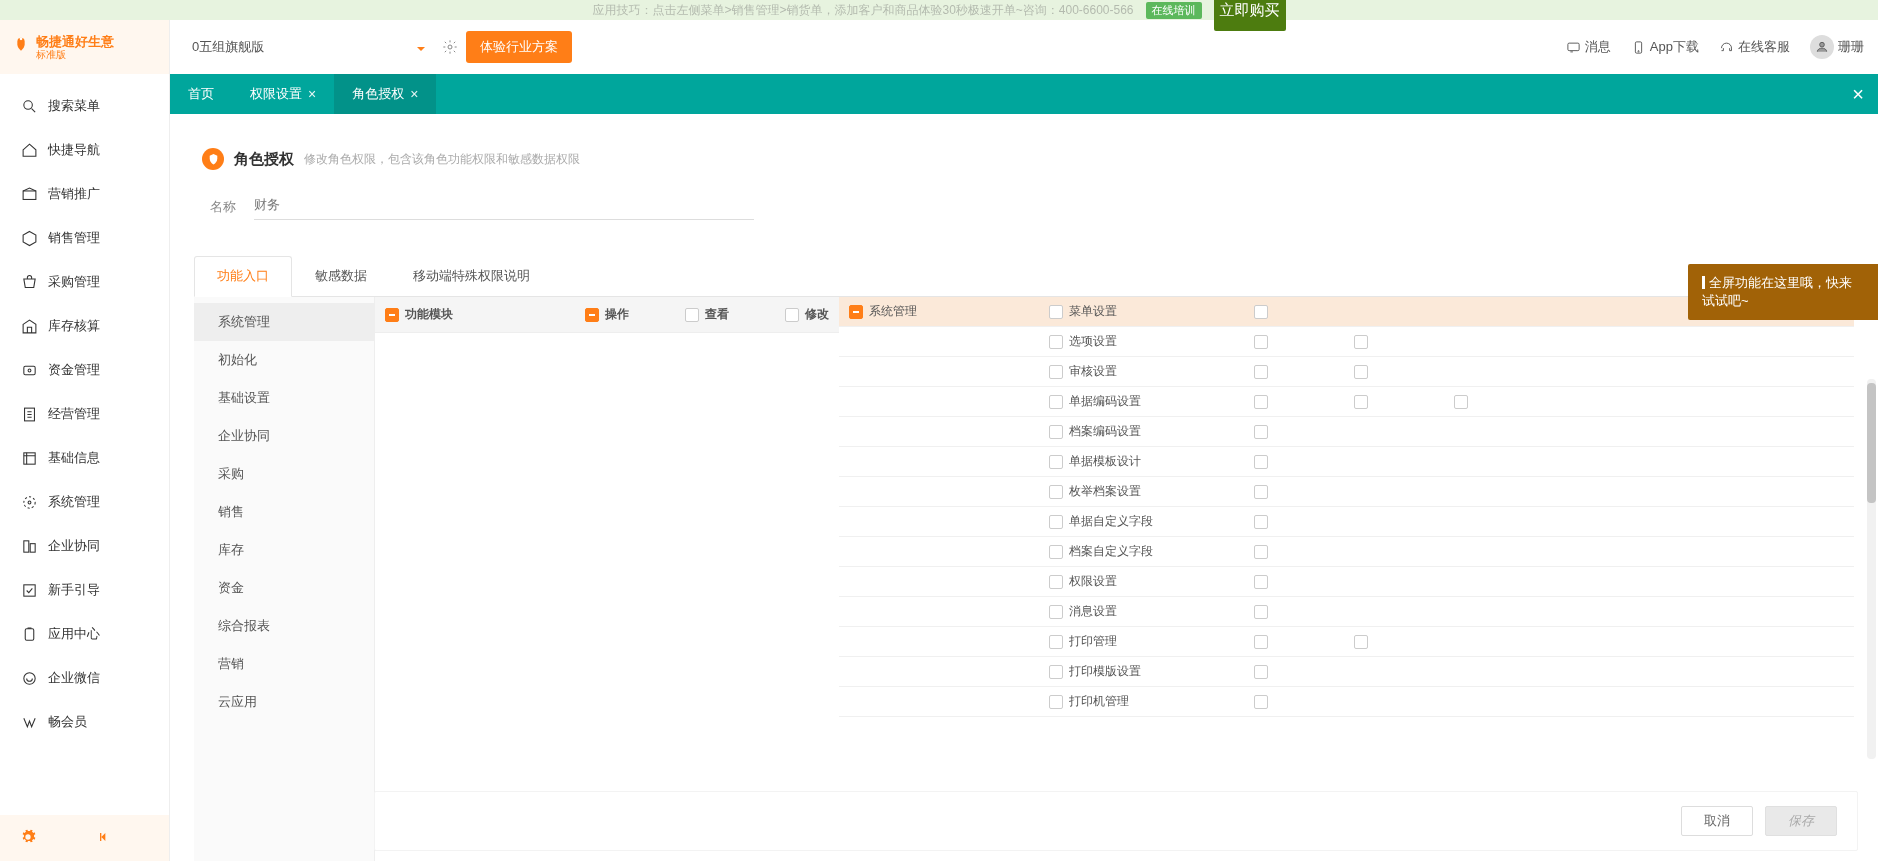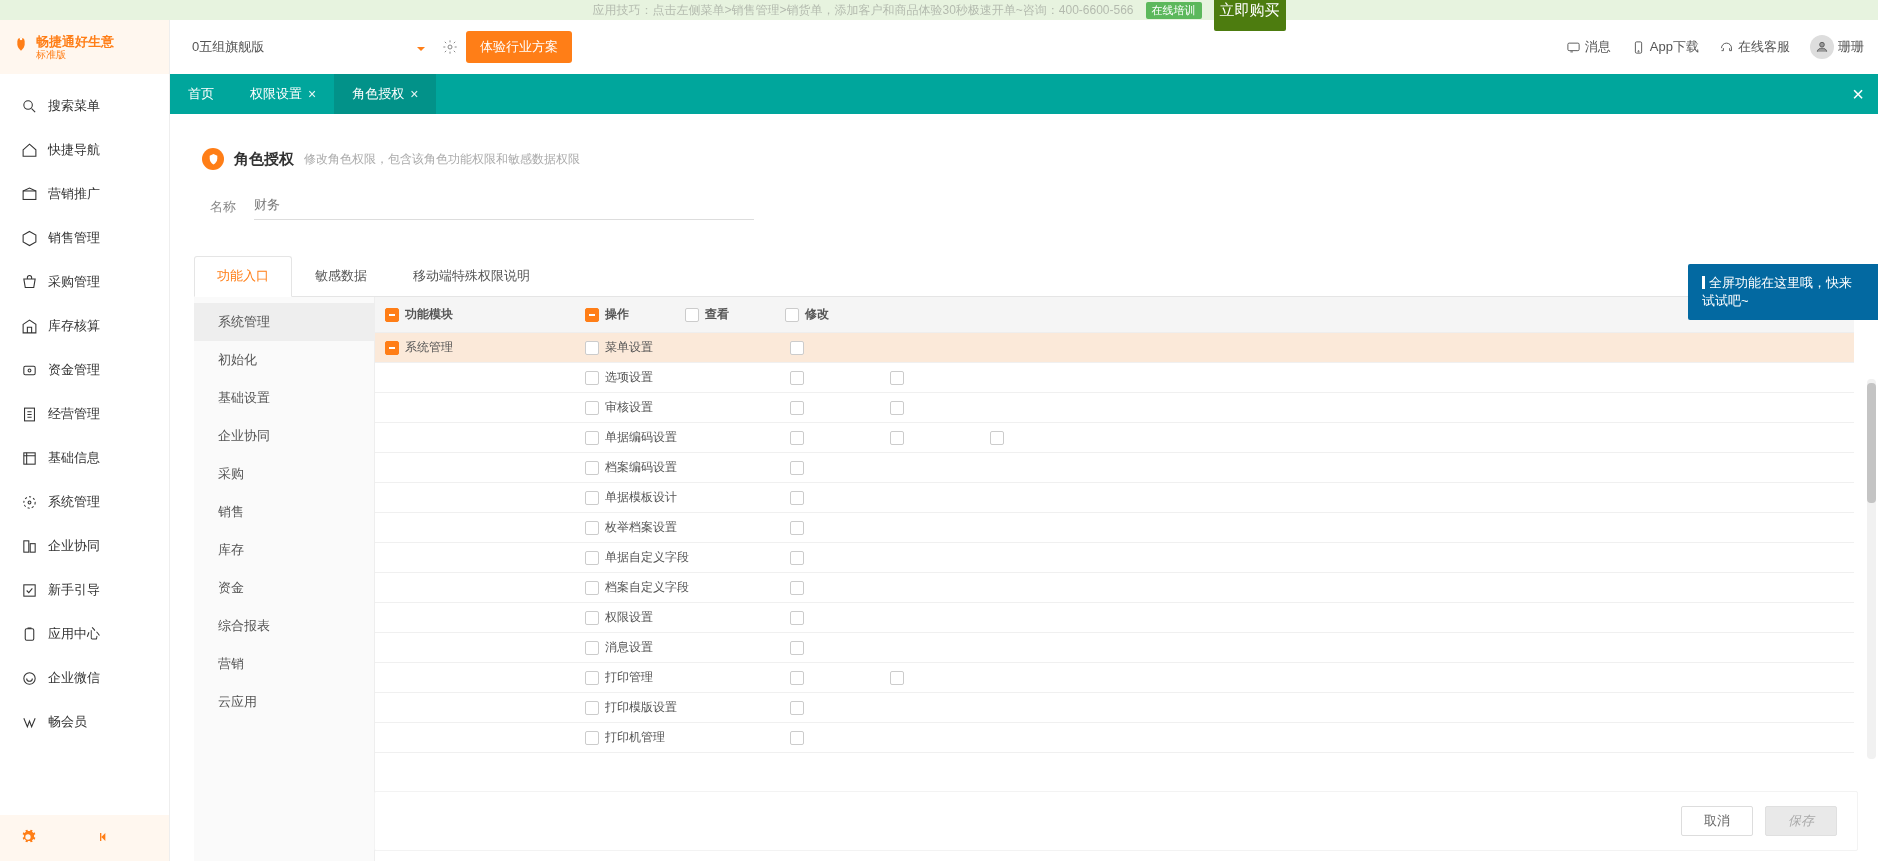--- a/index.html
+++ b/index.html
@@ -203,21 +203,21 @@
   }
   .cat-item {
     padding: 10px 24px;font-size:13px;color:#555;cursor:pointer;
   }
   .cat-item.active { background:#eee;}
   
   .perm-table {
     flex:1;
     border-left:1px solid #eee;
     position:relative;
-    display:flex;flex-direction:column;justify-content:center;
+    display:flex;justify-content:center;
   }
   .perm-head {
     display:flex;
     background:#f5f5f5;
     border-bottom:1px solid #eee;
     height:36px;
     font-size:12px;color:#555;font-weight:600;
   }
   .col { display:flex;align-items:center;gap:6px;padding:0 10px;}
   .c-module { width:200px;}
@@ -234,21 +234,21 @@
   .perm-row .col{align-items:center;}
   
   .cb {
     width:14px;height:14px;border:1px solid #ccc;border-radius:2px;background:#fff;display:inline-block;flex:none;
   }
   .cb.indet { background:#ff7e17;border-color:#ff7e17;position:relative;}
   .cb.indet::after{content:"";position:absolute;left:3px;right:3px;top:5px;height:2px;background:#fff;}
   
   .callout {
     position:absolute;right:0px;top:150px;
-    background:#0369a1;color:#fff;padding:10px 14px;font-size:13px;
+    background:#a16207;color:#fff;padding:10px 14px;font-size:13px;
     max-width:190px;border-radius:2px 0 0 2px;
   }
   .callout .bar{display:inline-block;width:3px;height:13px;background:#fff;margin-right:4px;vertical-align:-2px;}
   
   .footer-bar {
     position:absolute;
     left: 204px; right: 20px; bottom: 10px;
     background:#fff;padding:14px 20px;display:flex;justify-content:flex-end;gap:12px;
     border:1px solid #f3f3f3;border-radius:2px;
   }

